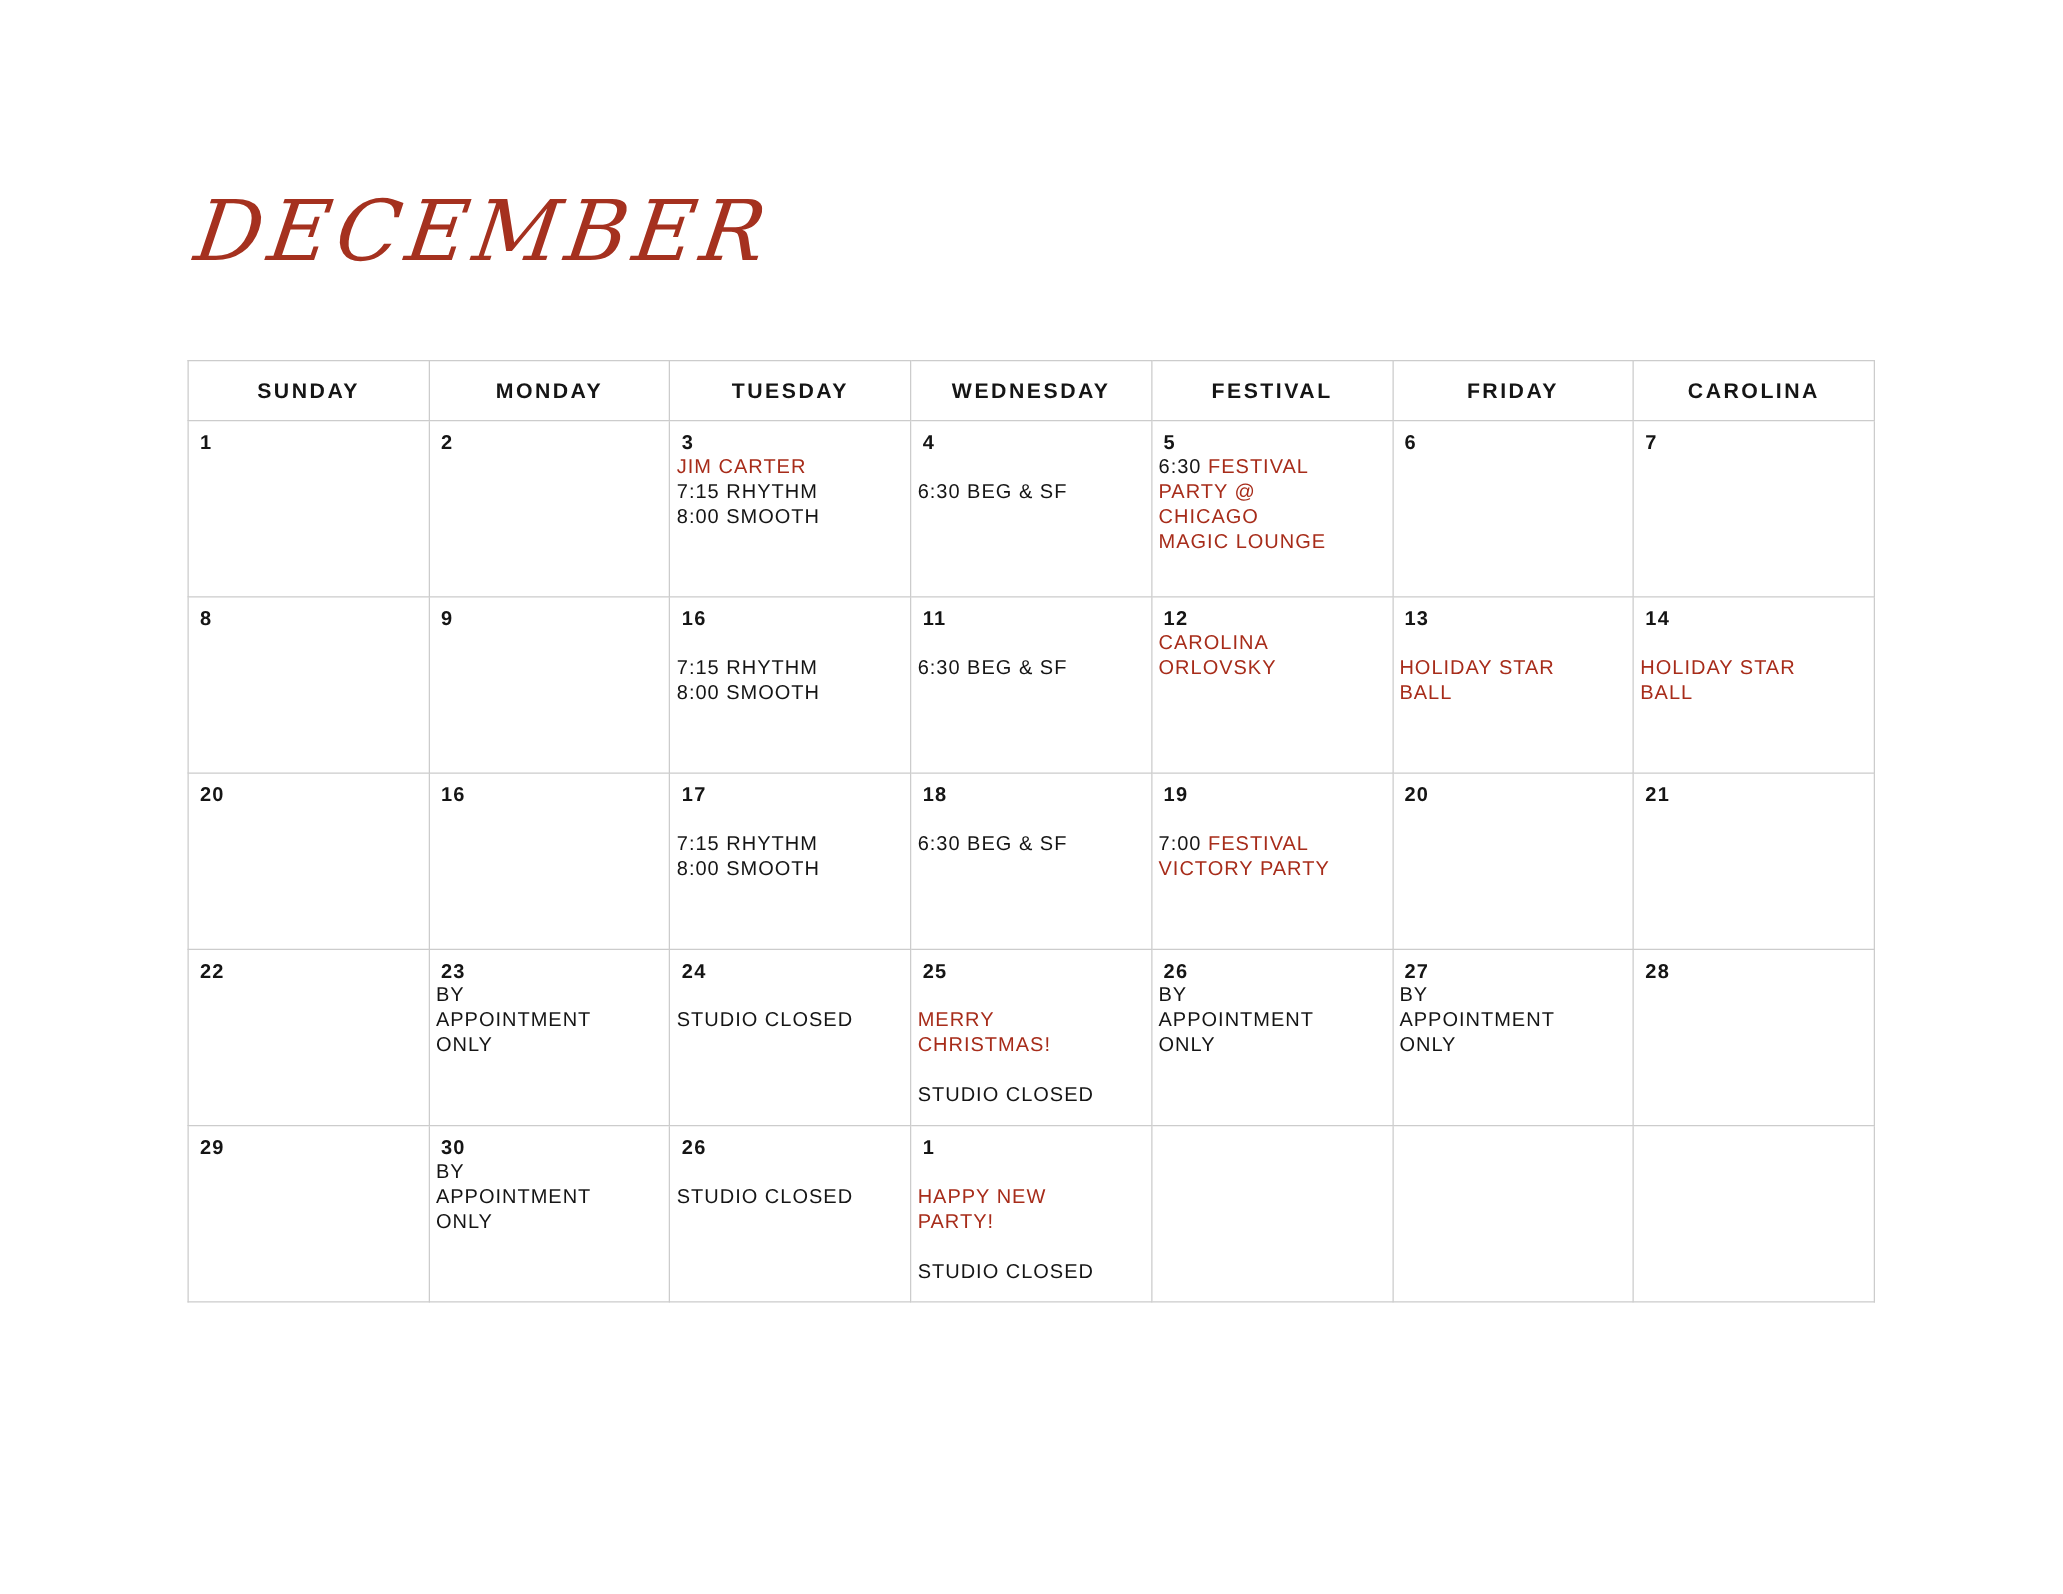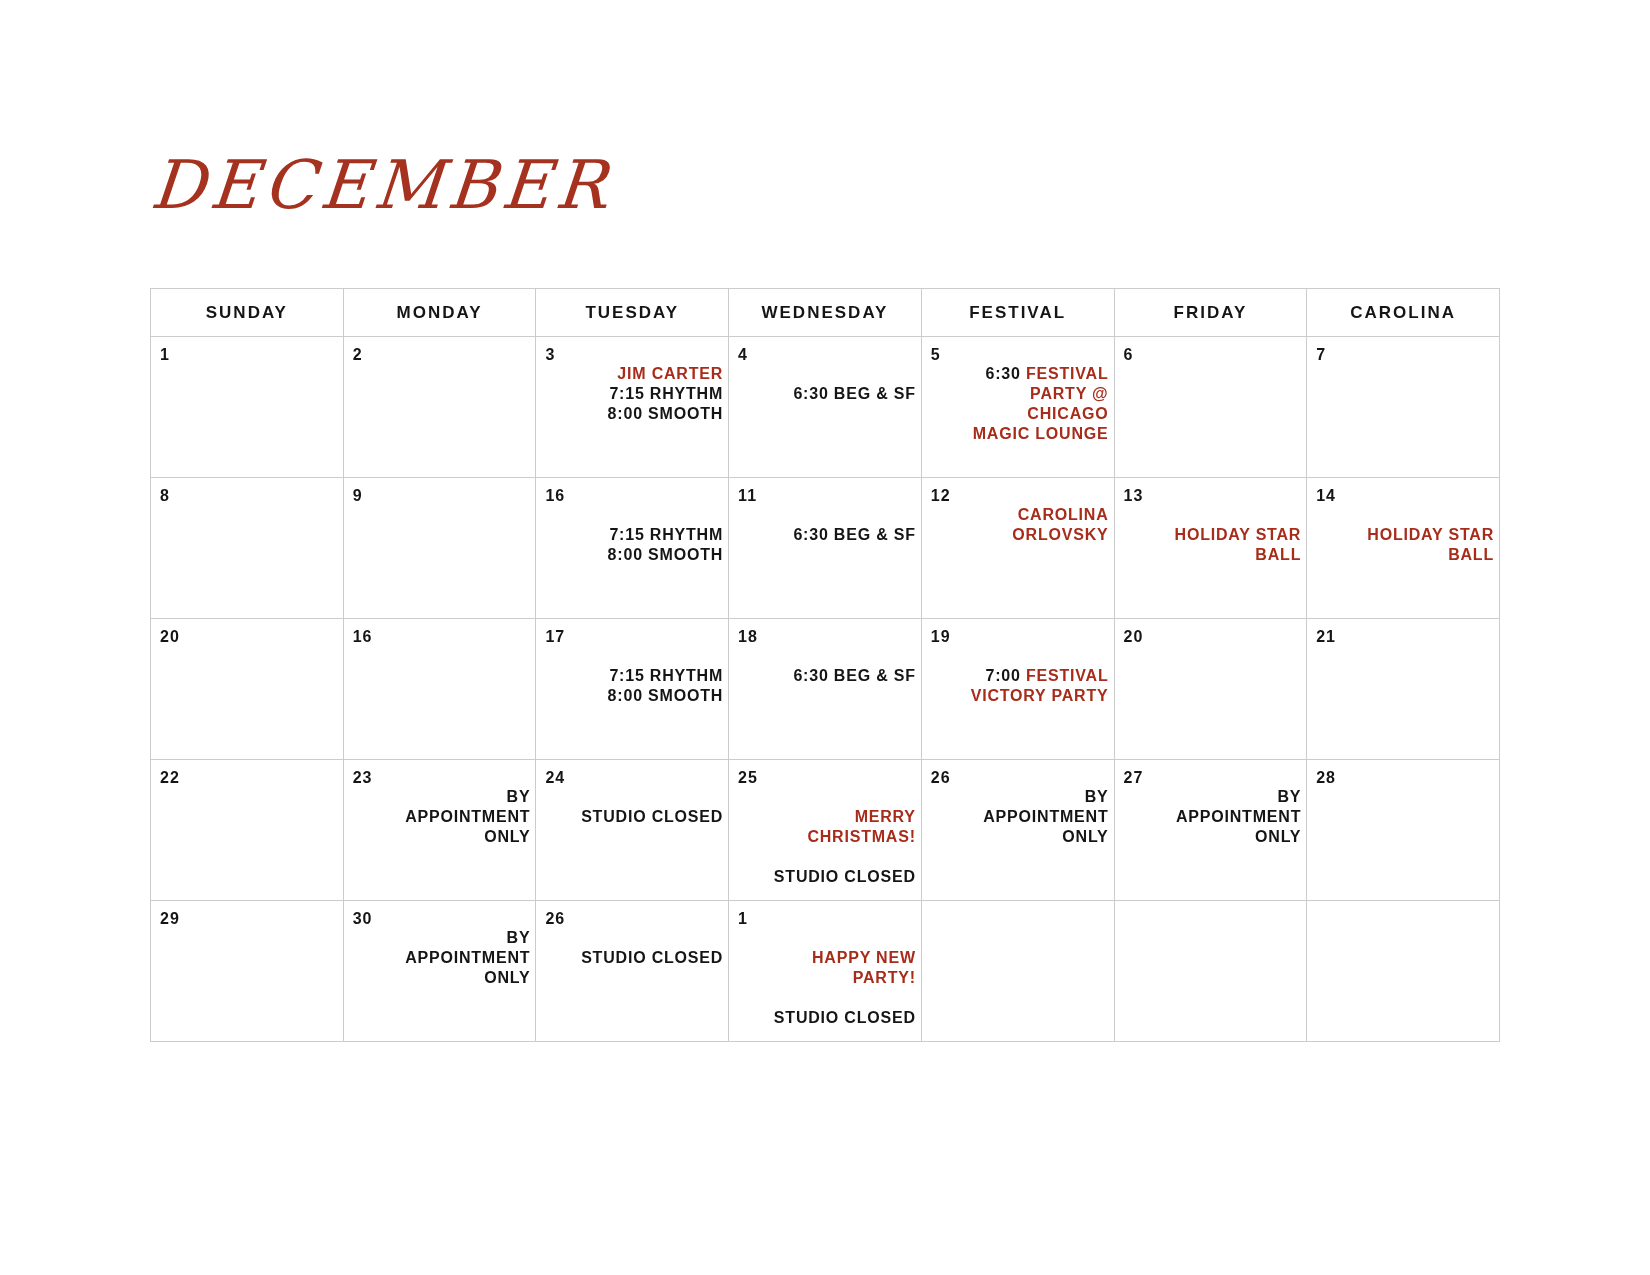--- a/index.html
+++ b/index.html
@@ -32,21 +32,21 @@
   }
   .cal td{
     height:140px;border:1px solid var(--grid);
     vertical-align:top;padding:0;background:#ffffff;
   }
   .daynum{
     font-size:16px;font-weight:bold;color:var(--text);
     letter-spacing:1px;line-height:19px;padding:8px 0 0 9px;height:19px;
   }
   .events{
-    text-align:right;font-weight:bold;font-size:16px;
+    text-align:left;font-weight:normal;font-size:16px;
     line-height:20px;letter-spacing:0.8px;padding:0 5px;
   }
   .line{min-height:20px;white-space:nowrap;}
   .seg-black{color:var(--text);}
   .seg-red{color:var(--red);}
 </style>
 </head>
 <body>
 
 <div>

